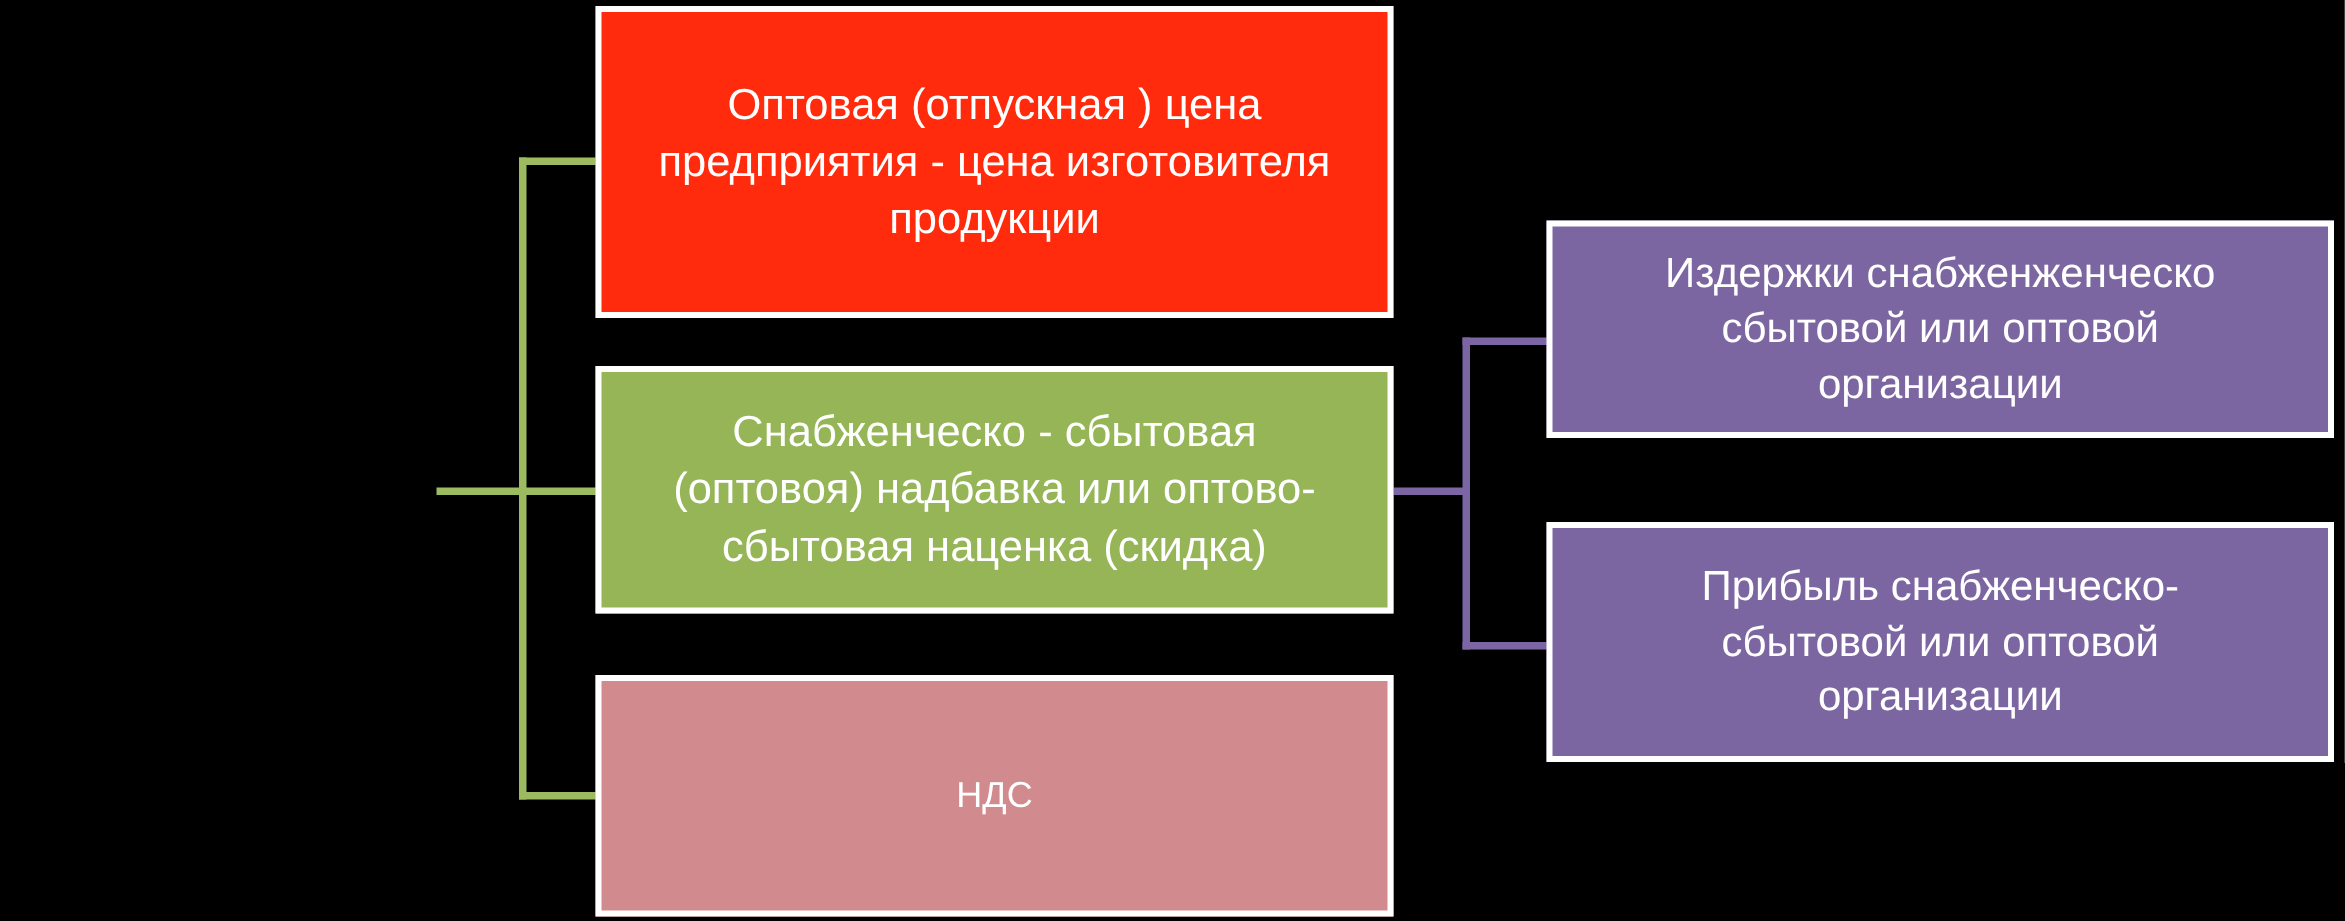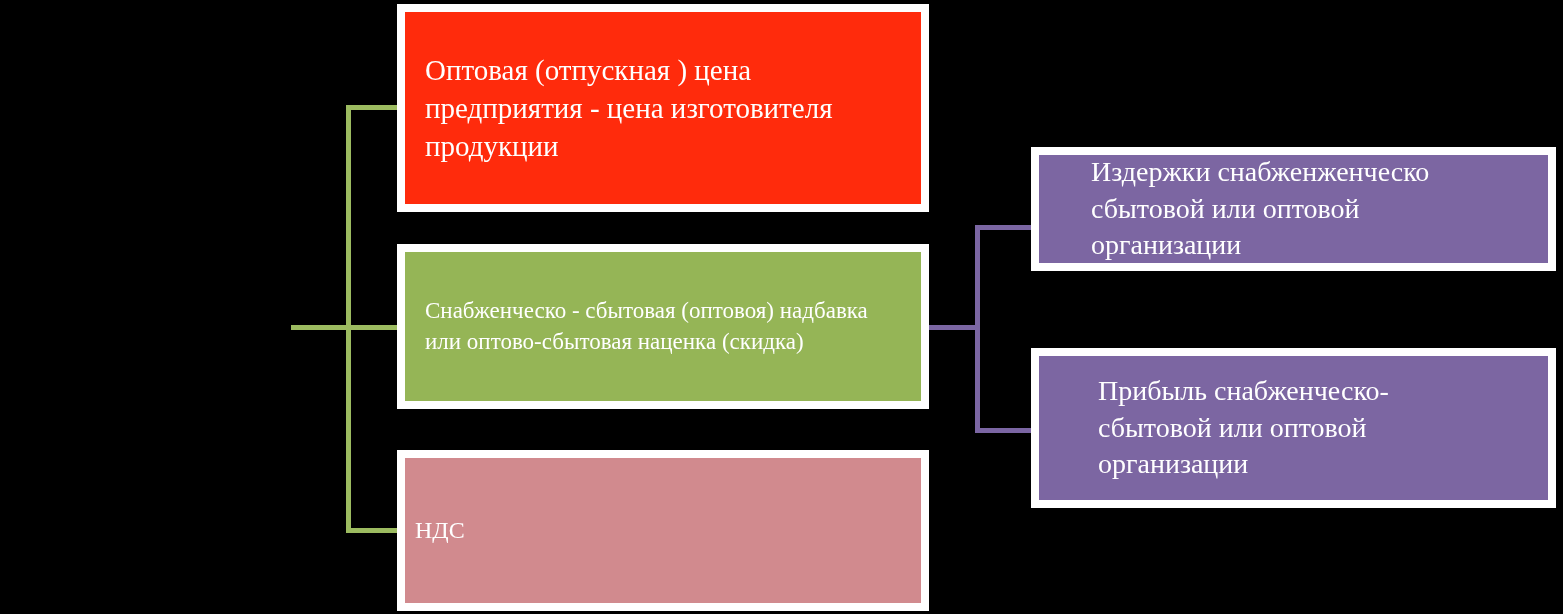--- a/index.html
+++ b/index.html
@@ -10,55 +10,54 @@
     position: relative;
     width: 1563px;
     height: 614px;
     background: #000000;
     overflow: hidden;
     font-family: "Liberation Sans", "DejaVu Sans", sans-serif;
   }
   .box {
     position: absolute;
     box-sizing: border-box;
-    border: 8px solid #701a75;
+    border: 4px solid #701a75;
     display: flex;
     align-items: center;
     justify-content: center;
-    text-align: left;
+    text-align: center;
     color: #FFFFFF;
     line-height: 1.32;
     z-index: 2;
-    font-family: Liberation Serif, serif;
   }
   .box .label {
     width: 100%;
   }
   .box-industry-price {
     left: 8px; top: 180px; width: 283px; height: 298px;
     padding: 0 12px;
     font-size: 27px;
   }
   .box-enterprise-price {
     left: 397px; top: 4px; width: 532px; height: 208px;
     padding: 0 20px;
     font-size: 29px;
   }
   .box-sales-markup {
     left: 397px; top: 244px; width: 532px; height: 165px;
     padding: 0 20px;
-    font-size: 23px;
+    font-size: 29px;
   }
   .box-vat {
     left: 397px; top: 450px; width: 532px; height: 161px;
     padding: 0 10px;
     font-size: 24px;
   }
   .box-costs {
-    left: 1031px; top: 147px; width: 525px; height: 124px;
+    left: 1031px; top: 147px; width: 525px; height: 145px;
     padding: 0 52px;
     font-size: 28px;
   }
   .box-profit {
     left: 1031px; top: 348px; width: 525px; height: 160px;
     padding: 0 59px;
     font-size: 28px;
   }
   .line {
     position: absolute;

